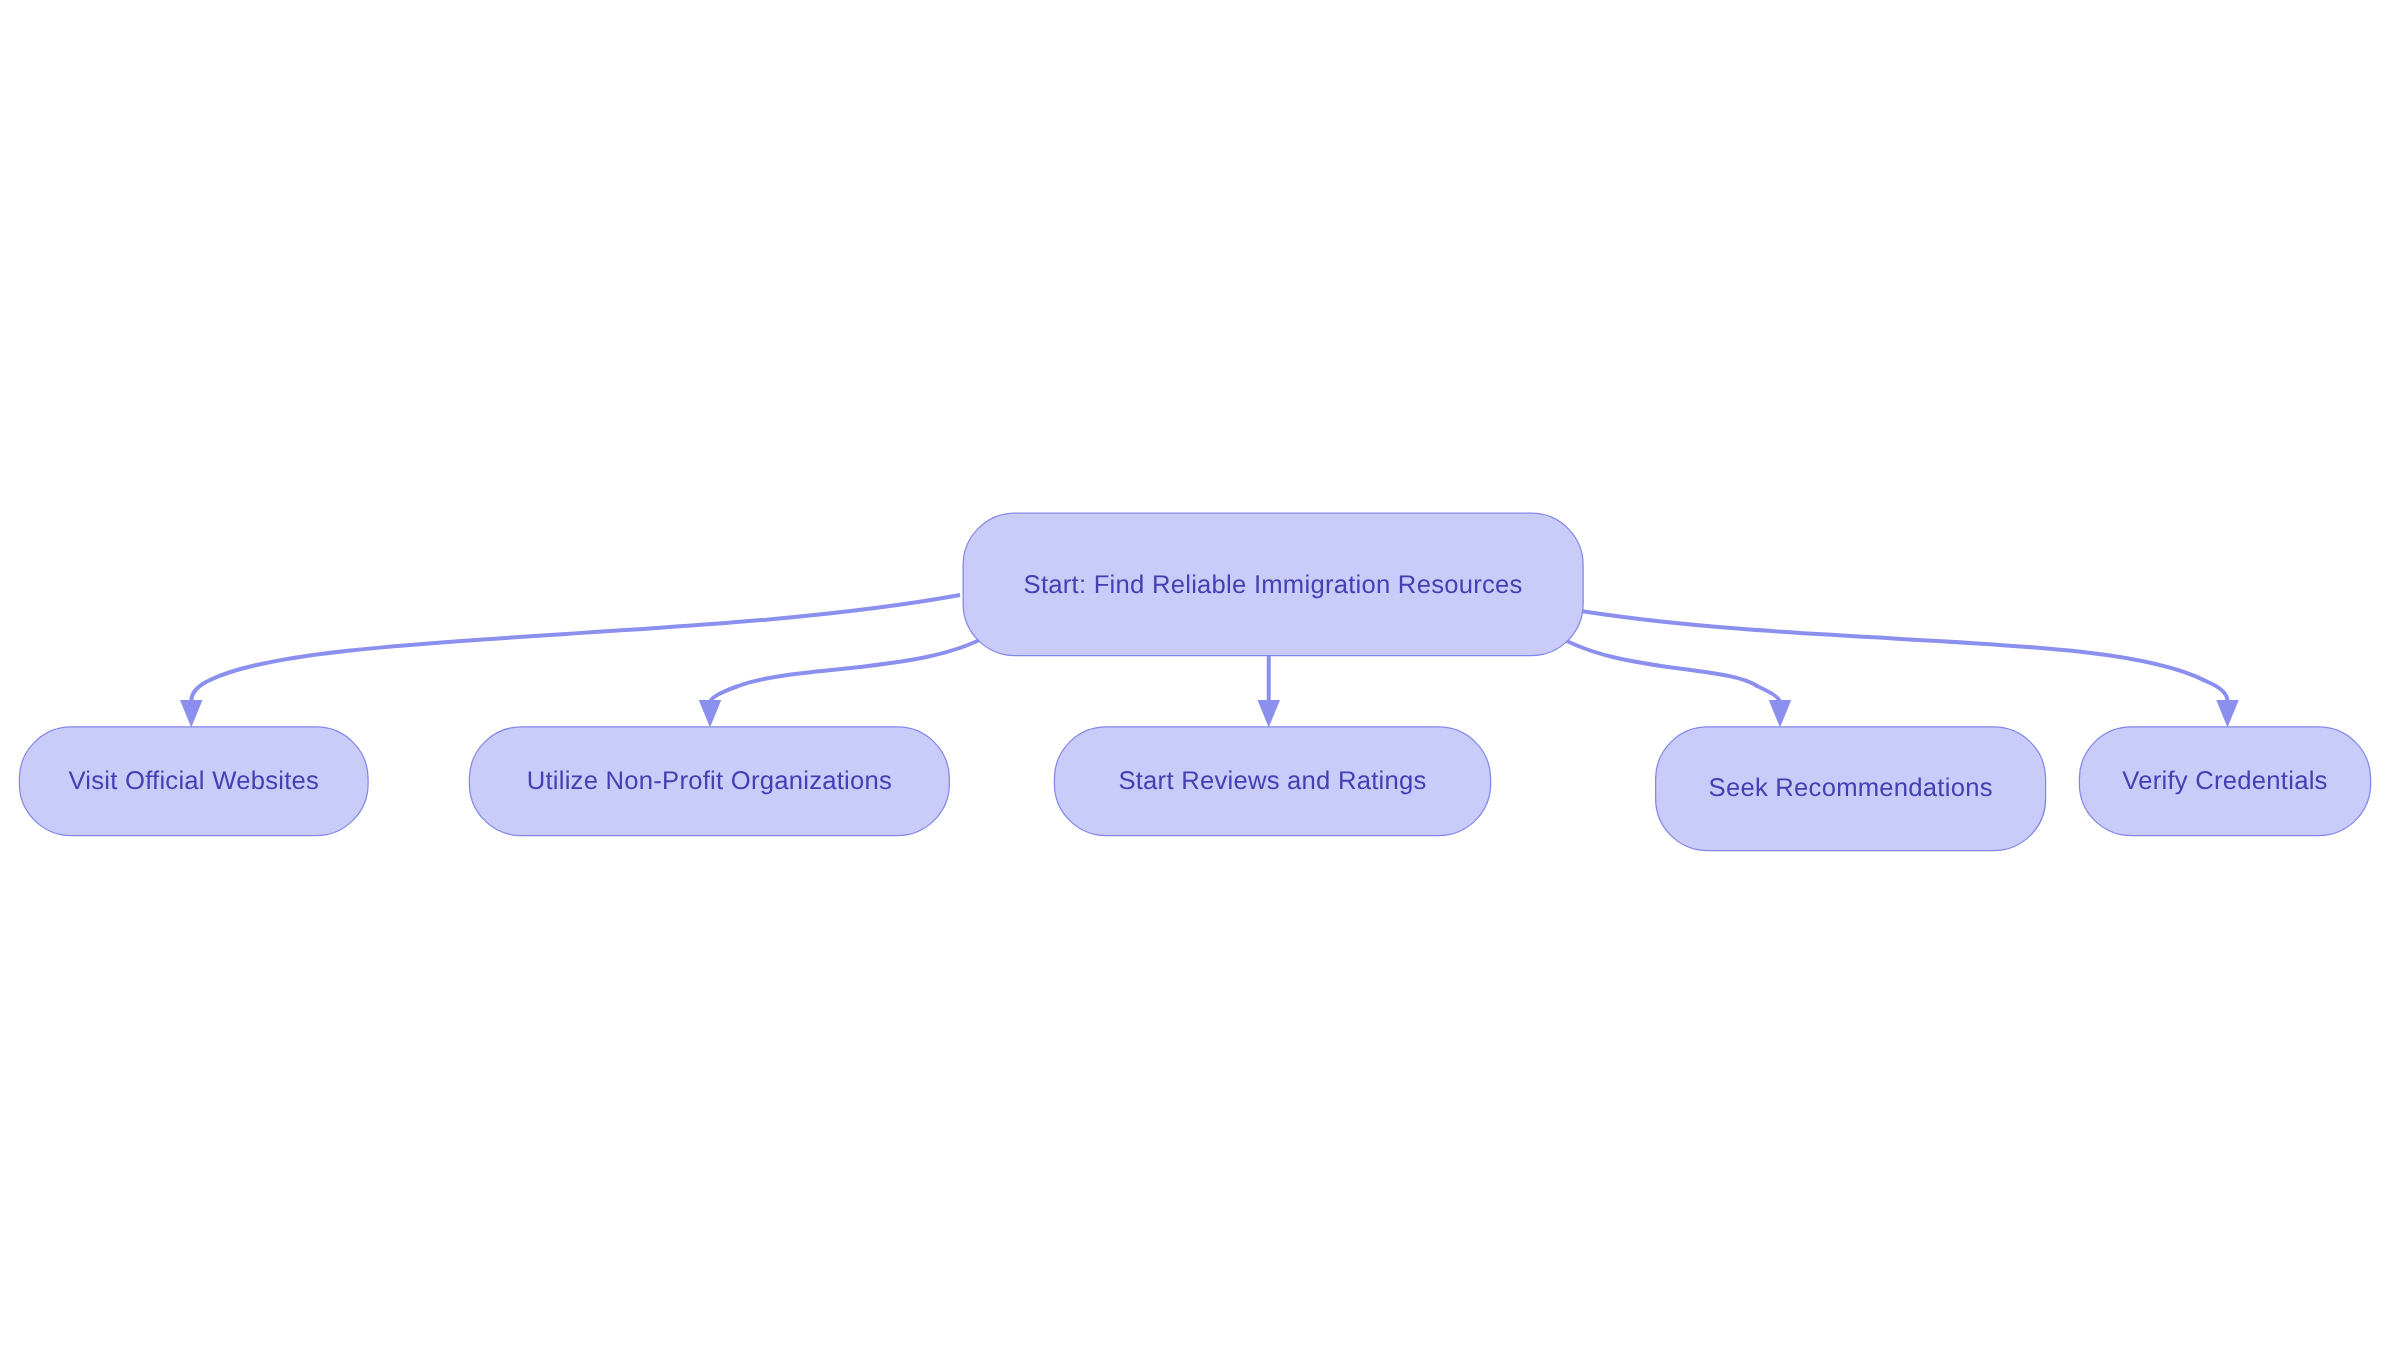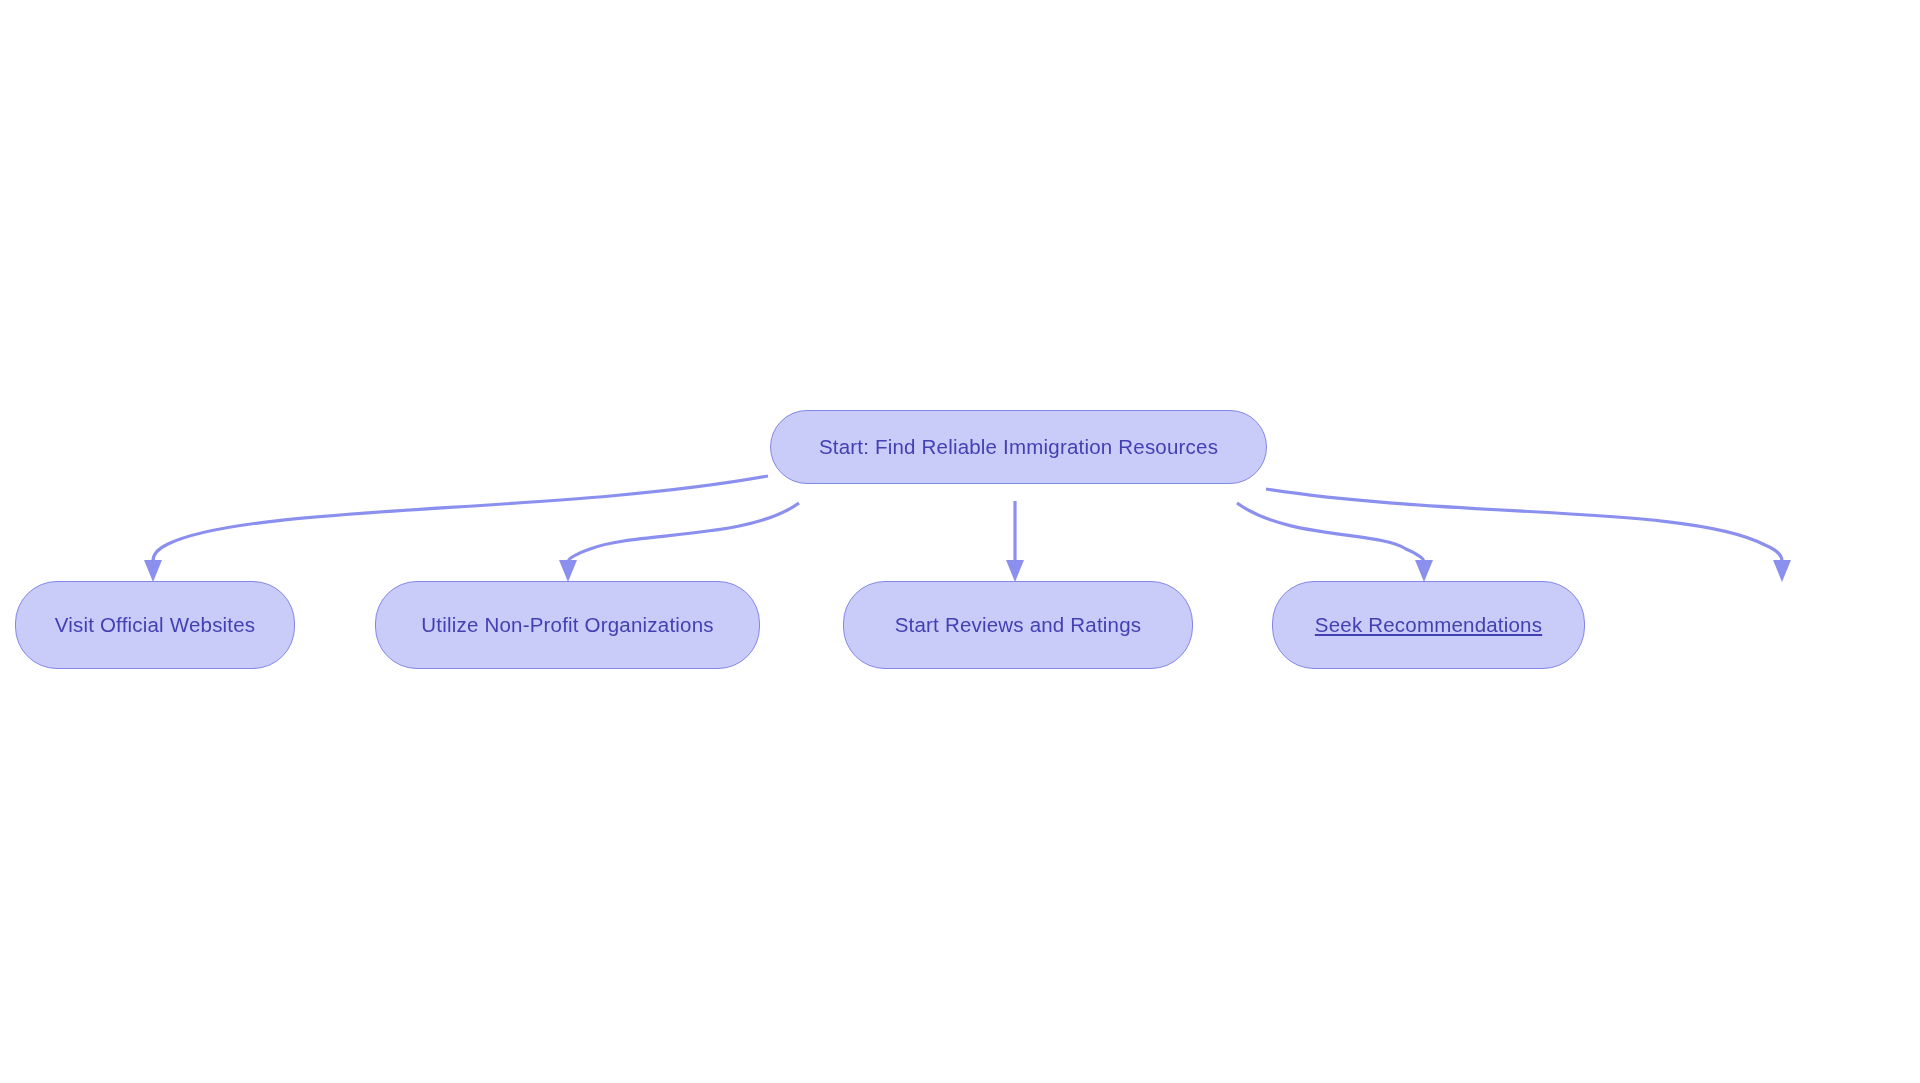--- a/index.html
+++ b/index.html
@@ -26,25 +26,25 @@
     background:var(--node-fill);
     border:1.6px solid var(--node-border);
     color:var(--node-text);
     font-size:20.5px;
     letter-spacing:0.2px;
     border-radius:42px;
     box-sizing:border-box;
     text-align:center;
     white-space:nowrap;
   }
-  .n-start {left:770px; top:410px; width:497px; height:74px;}
+  .n-start {left:770px; top:410px; width:497px; height:115px;}
   .n-c1    {left:15px;  top:581px; width:280px; height:88px;}
   .n-c2    {left:375px; top:581px; width:385px; height:88px;}
   .n-c3    {left:843px; top:581px; width:350px; height:88px;}
-  .n-c4    {left:1272px;top:581px; width:313px; height:88px;text-decoration:underline;}
+  .n-c4    {left:1324px;top:581px; width:313px; height:100px;}
   .n-c5    {left:1663px;top:581px; width:234px; height:88px;}
 </style>
 </head>
 <body>
 
 <div class="canvas">
 
   <svg class="edges-svg" viewBox="0 0 1920 1083" xmlns="http://www.w3.org/2000/svg">
     <path class="edge" d="M 768 476 C 560 514 250 504 168 544 Q 153 551 153 561"></path>
     <polygon class="arrow" points="153,582 144,560 162,560"></polygon>
@@ -65,14 +65,15 @@
   <div class="node n-start">Start: Find Reliable Immigration Resources</div>
 
   <div class="node n-c2">Utilize Non-Profit Organizations</div>
 
   <div class="node n-c1">Visit Official Websites</div>
 
   <div class="node n-c3">Start Reviews and Ratings</div>
 
   <div class="node n-c4">Seek Recommendations</div>
 
+  <div class="node n-c5">Verify Credentials</div>
 
 </div>
 
 </body></html>

